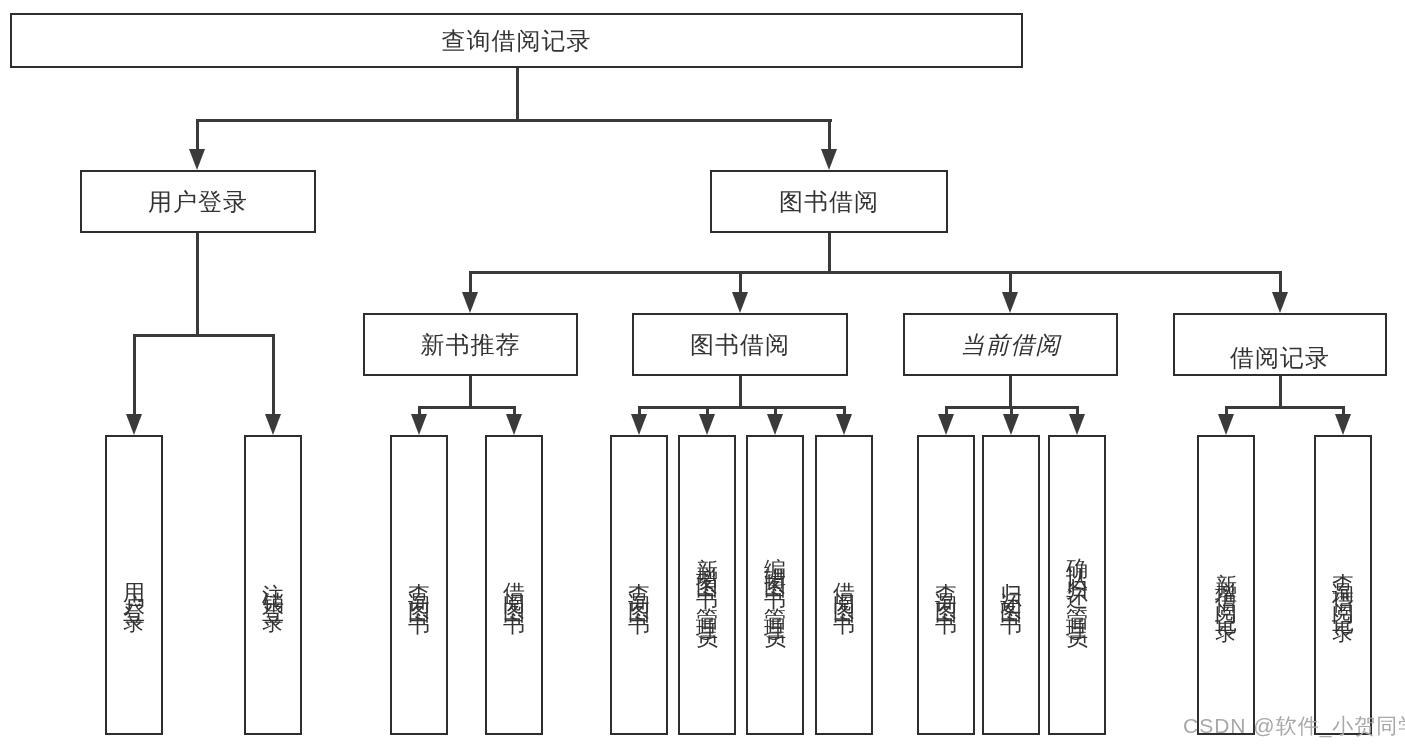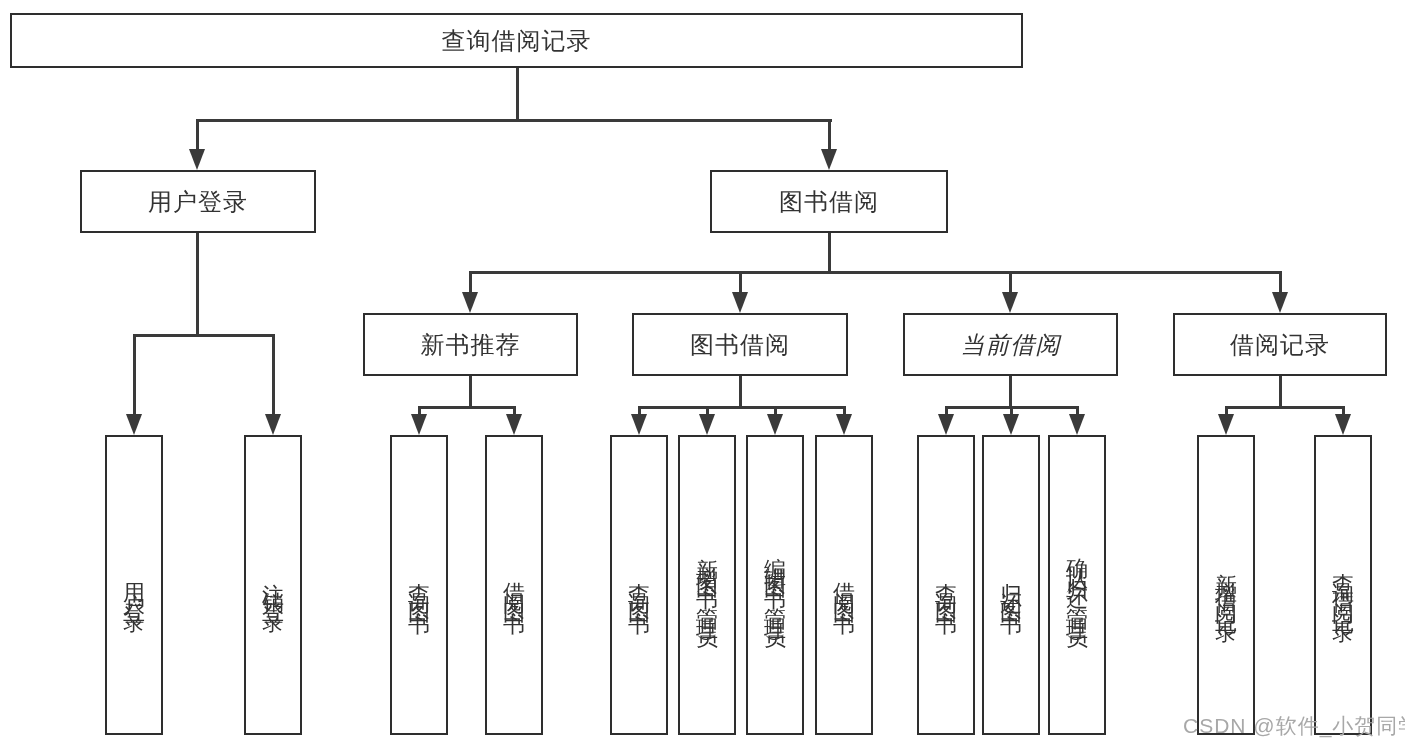--- a/index.html
+++ b/index.html
@@ -52,21 +52,21 @@
 
 <div class="box" style="left:363px;top:313px;width:215px;height:63px;">
   <span>新书推荐</span>
 </div>
 <div class="box" style="left:632px;top:313px;width:216px;height:63px;">
   <span>图书借阅</span>
 </div>
 <div class="box" style="left:903px;top:313px;width:215px;height:63px;font-style:italic;">
   <span>当前借阅</span>
 </div>
-<div class="box" style="left:1173px;top:313px;width:214px;height:63px;">
+<div class="box" style="left:1173px;top:313px;width:214px;height:63px;align-items:flex-end;">
   <span>借阅记录</span>
 </div>
 
 <div class="leaf" style="left:105px;">
   <span>用户登录</span>
 </div>
 <div class="leaf" style="left:244px;">
   <span>注销登录</span>
 </div>
 

